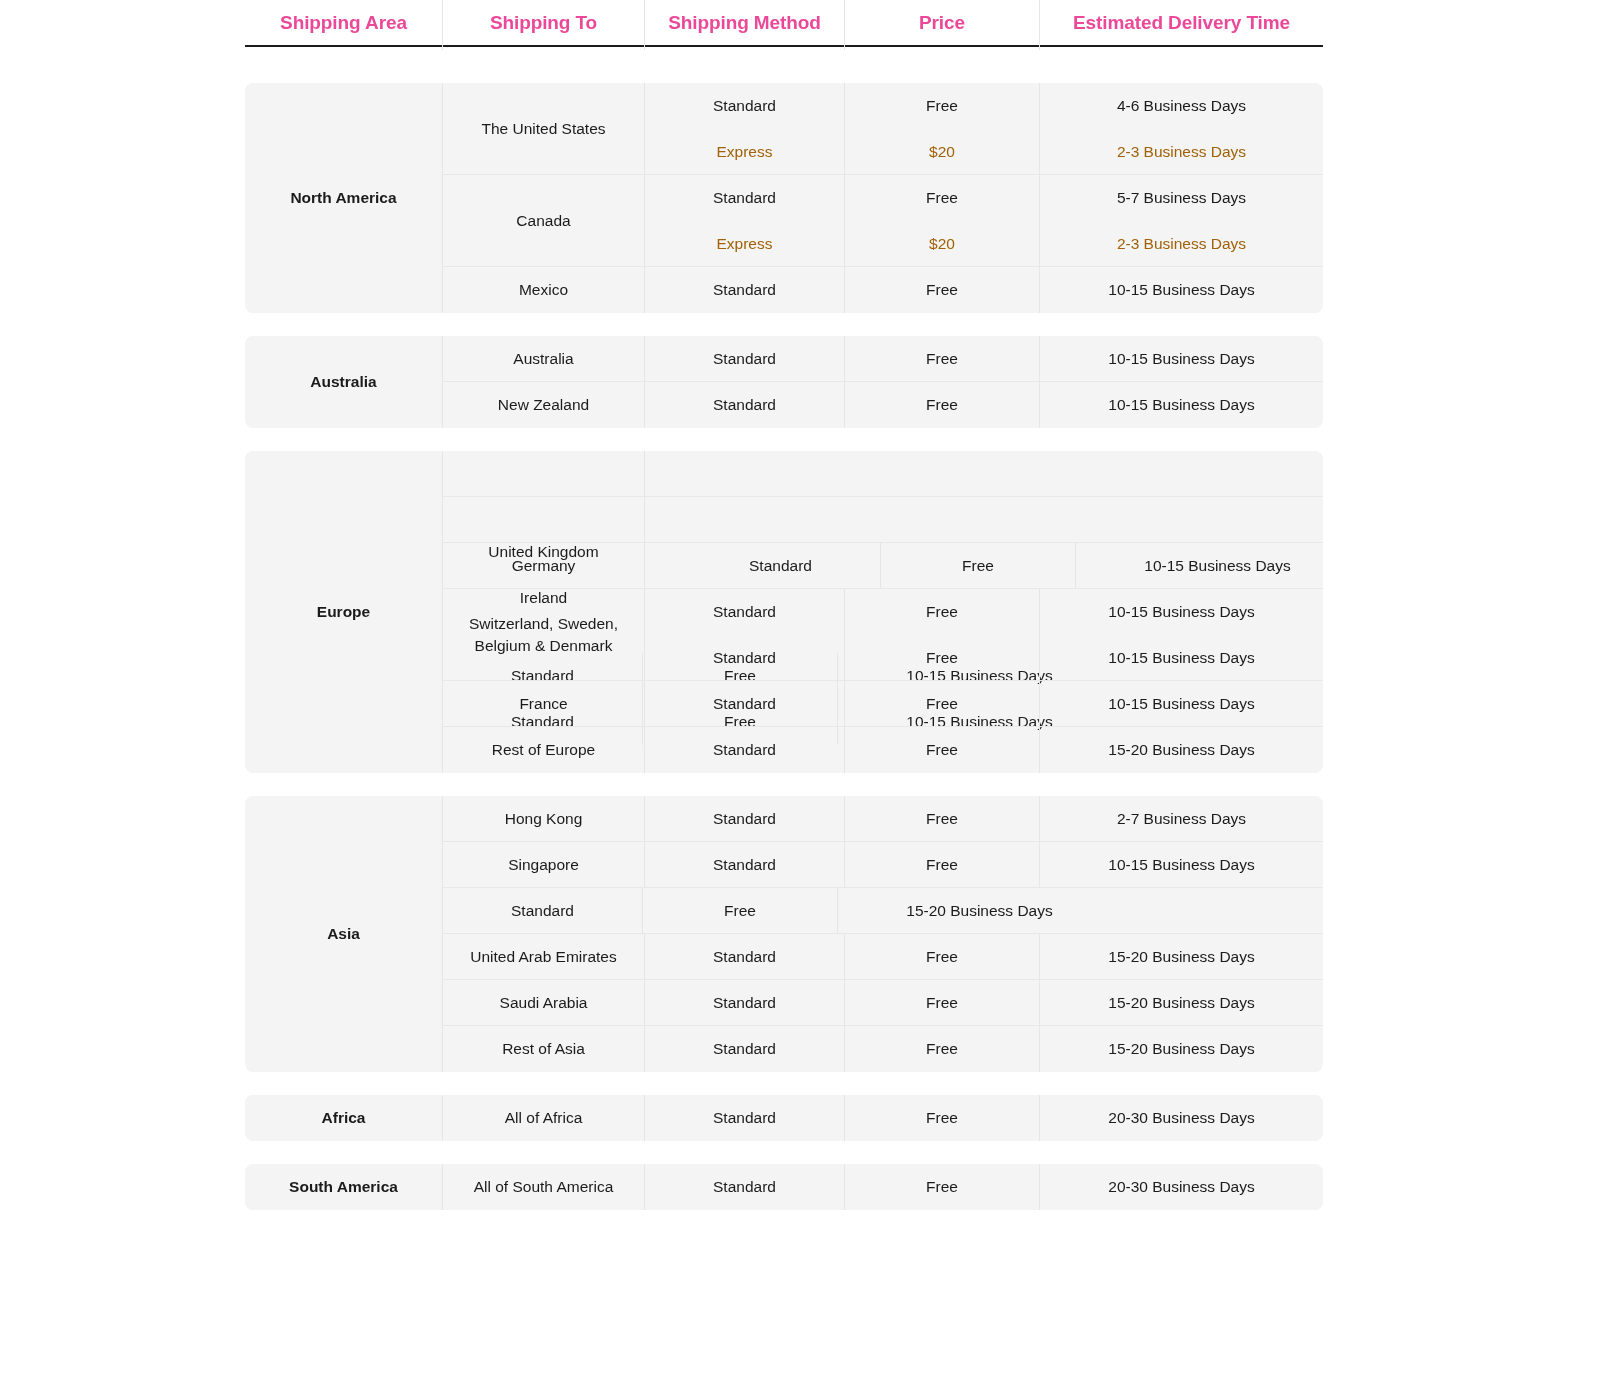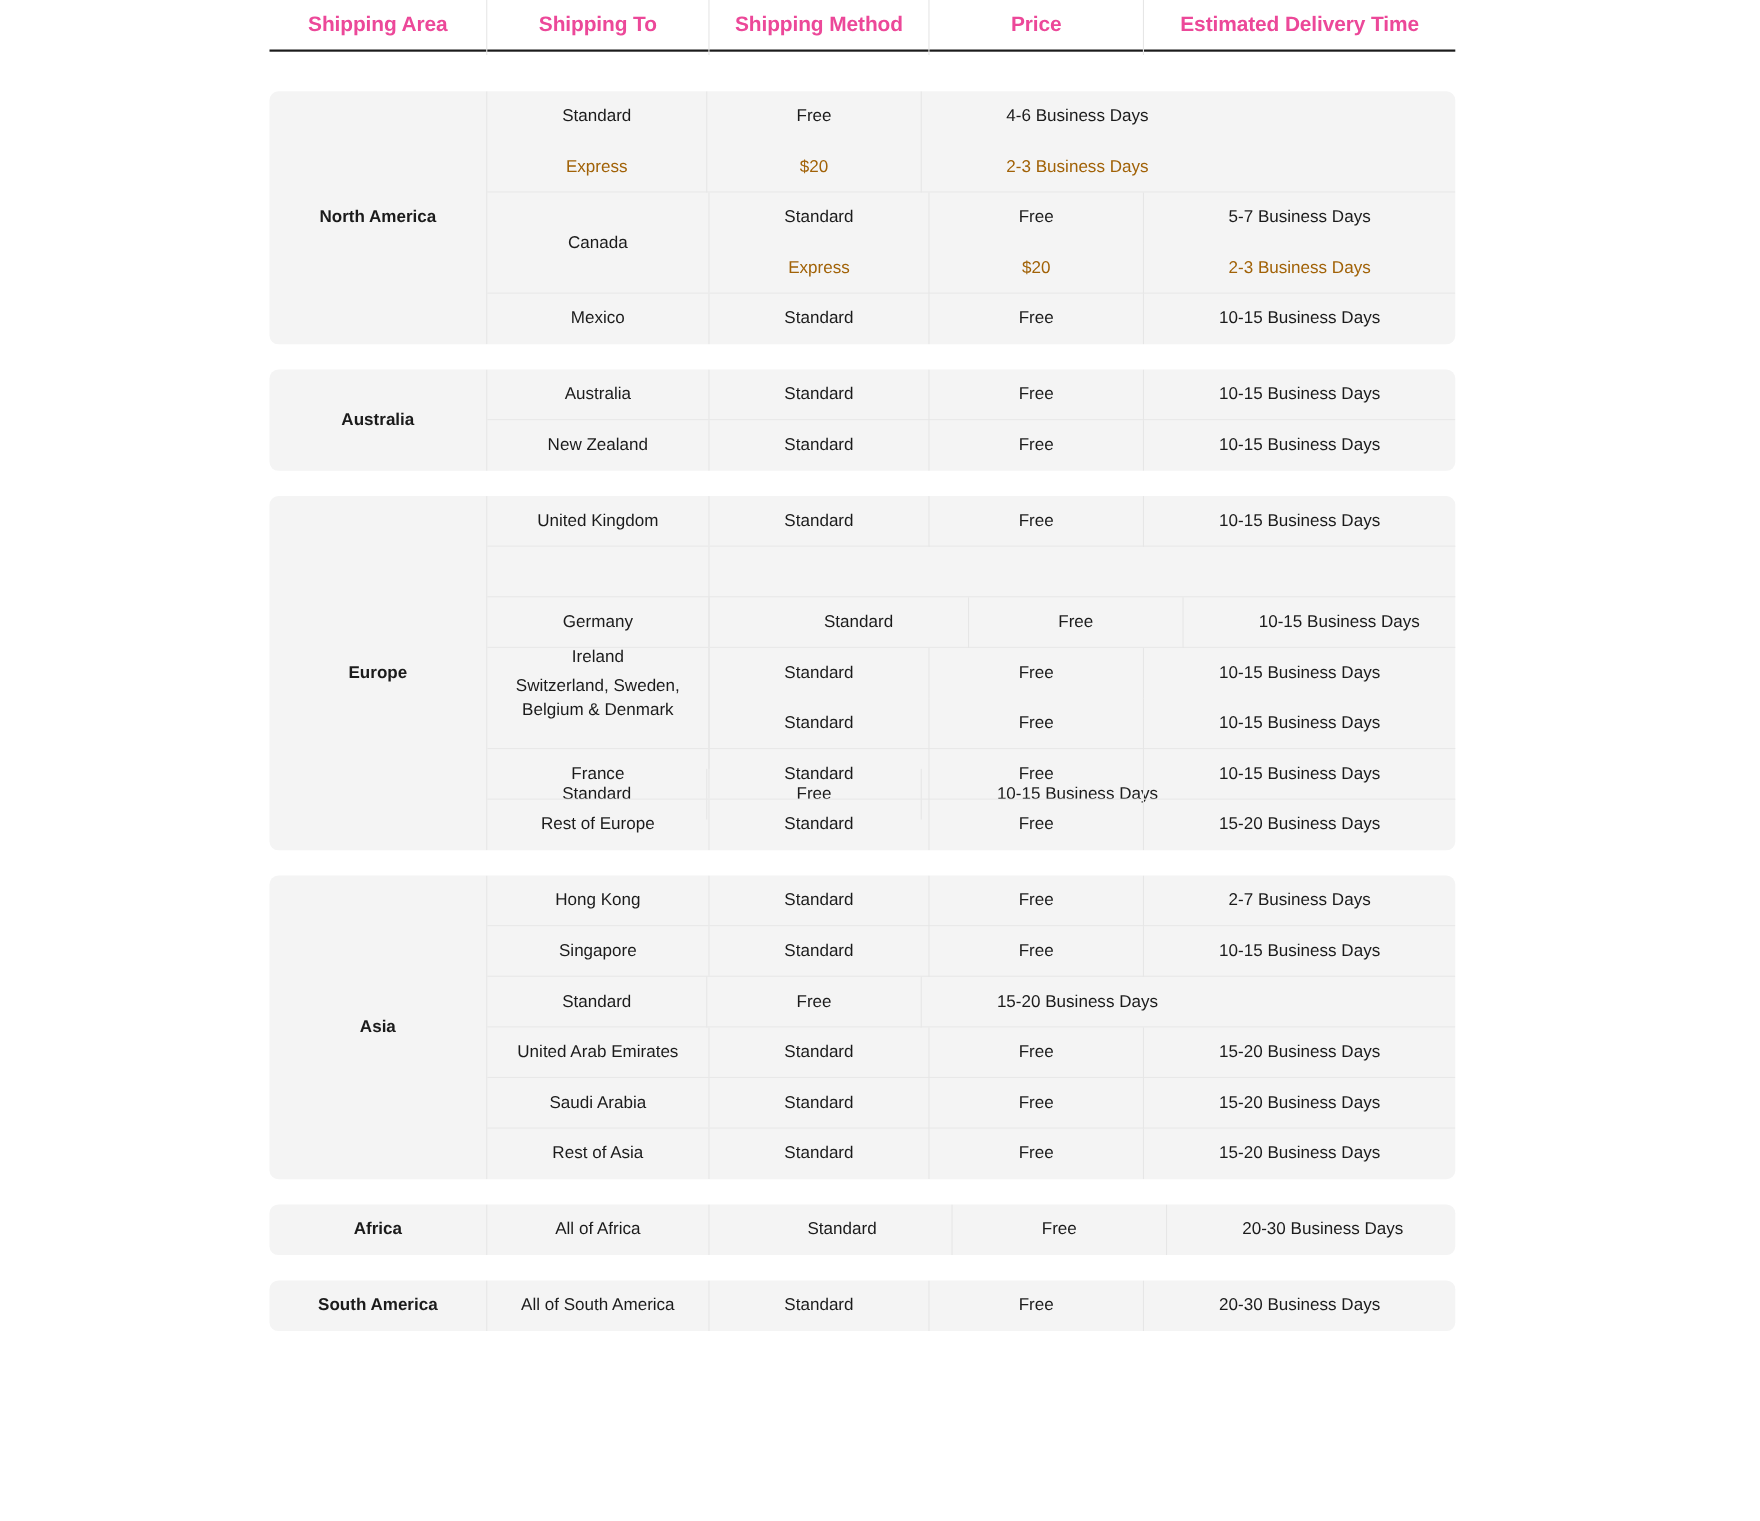--- a/index.html
+++ b/index.html
@@ -131,20 +131,21 @@
       <div class="th c-method">Shipping Method</div>
       <div class="th c-price">Price</div>
       <div class="th c-eta">Estimated Delivery Time</div>
     </div>
 
     <div id="sections-host">
         <div class="section" style="height: 230px;">
           <div class="area-cell c-area">North America</div>
           <div class="rows">
             <div class="dest" style="height: 92px;">
+              <div class="dest-name c-to">The United States</div>
               <div class="detail-stack">
                 <div class="detail" style="height: 46px;">
                   <div class="cell c-method">Standard</div>
                   <div class="cell c-price">Free</div>
                   <div class="cell c-eta">4-6 Business Days</div>
                 </div>
                 <div class="detail" style="height: 46px;">
                   <div class="cell c-method express">Express</div>
                   <div class="cell c-price express">$20</div>
                   <div class="cell c-eta express">2-3 Business Days</div>
@@ -199,21 +200,21 @@
                   <div class="cell c-price">Free</div>
                   <div class="cell c-eta">10-15 Business Days</div>
                 </div>
               </div>
             </div>
           </div>
         </div>
         <div class="section" style="height: 322px;">
           <div class="area-cell c-area">Europe</div>
           <div class="rows">
-            <div class="dest" style="height: 46px;">
+            <div class="dest" style="height: 46px; flex-direction: column;">
               <div class="dest-name c-to">United Kingdom</div>
               <div class="detail-stack">
                 <div class="detail" style="height: 46px;">
                   <div class="cell c-method">Standard</div>
                   <div class="cell c-price">Free</div>
                   <div class="cell c-eta">10-15 Business Days</div>
                 </div>
               </div>
             </div>
             <div class="dest" style="height: 46px; flex-direction: column;">
@@ -333,21 +334,21 @@
                   <div class="cell c-price">Free</div>
                   <div class="cell c-eta">15-20 Business Days</div>
                 </div>
               </div>
             </div>
           </div>
         </div>
         <div class="section" style="height: 46px;">
           <div class="area-cell c-area">Africa</div>
           <div class="rows">
-            <div class="dest" style="height: 46px; gap: 21px;">
+            <div class="dest" style="height: 46px;">
               <div class="dest-name c-to">All of Africa</div>
               <div class="detail-stack">
                 <div class="detail" style="height: 46px;">
                   <div class="cell c-method">Standard</div>
                   <div class="cell c-price">Free</div>
                   <div class="cell c-eta">20-30 Business Days</div>
                 </div>
               </div>
             </div>
           </div>

